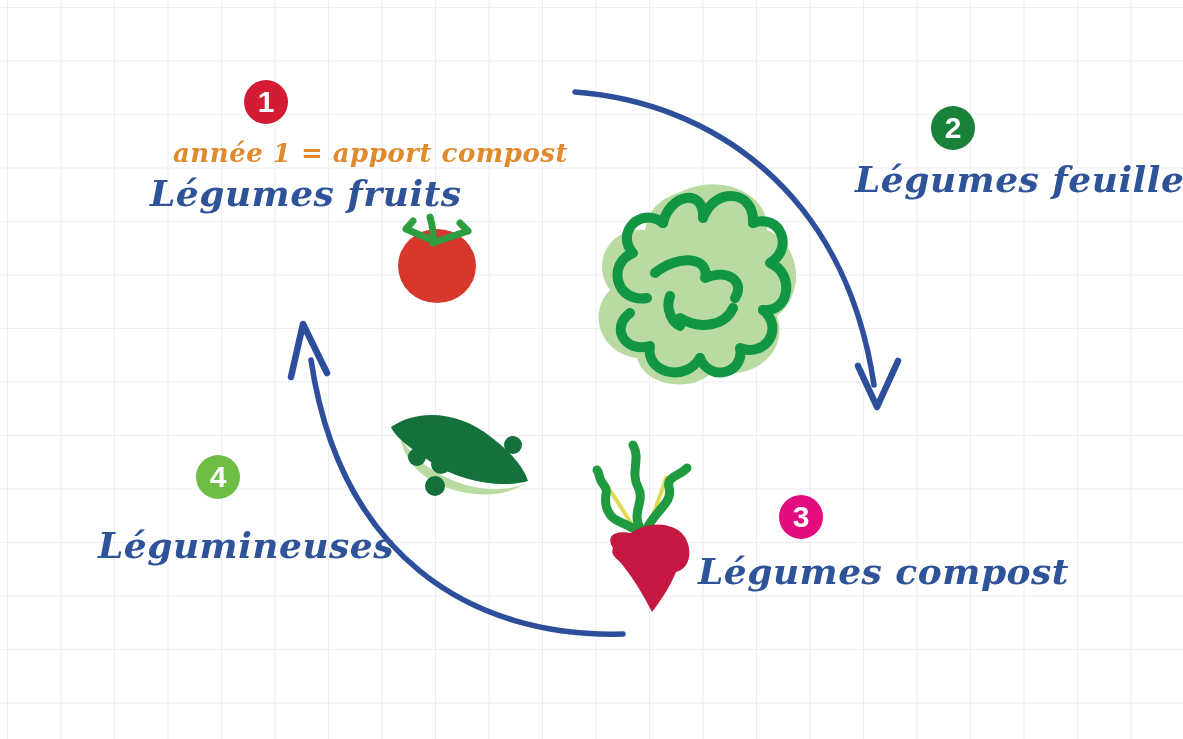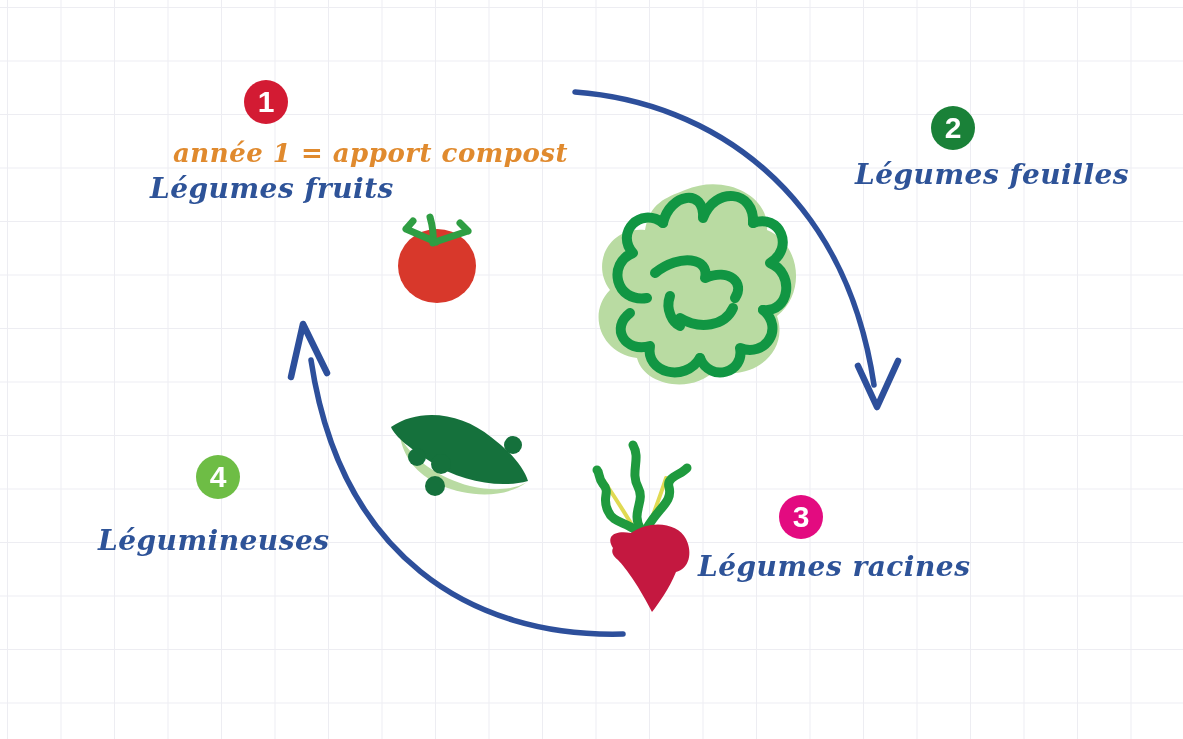--- a/index.html
+++ b/index.html
@@ -25,21 +25,21 @@
     display:flex;align-items:center;justify-content:center;
     color:#ffffff;font-family:"Liberation Sans", sans-serif;
     font-size:30px;font-weight:bold;line-height:1;
   }
   .script-label{
     position:absolute;white-space:nowrap;
     font-family:"DejaVu Serif", serif;
     font-style:italic;font-weight:700;
     letter-spacing:0.5px;
   }
-  .label-main{font-size:28px;}
+  .label-main{font-size:36px;}
   .label-note{font-size:26px;}
 </style>
 </head>
 <body>
 
 <div class="stage-canvas">
 
   <svg class="svg-layer" viewBox="0 0 1183 739">
 
     <g>
@@ -117,17 +117,17 @@
   <div class="badge" style="left: 196px; top: 455px; background: rgb(110, 189, 69);">
     <span>4</span>
   </div>
 
   <div class="script-label label-note" style="left: 129px; top: 138px; color: rgb(224, 138, 46); margin-left: 44px;">année 1 = apport compost</div>
 
   <div class="script-label label-main" style="left: 150px; top: 172px; color: rgb(46, 83, 152);">Légumes fruits</div>
 
   <div class="script-label label-main" style="left: 855px; top: 158px; color: rgb(46, 83, 152);">Légumes feuilles</div>
 
-  <div class="script-label label-main" style="left: 698px; top: 550px; color: rgb(46, 83, 152);">Légumes racines</div>
+  <div class="script-label label-main" style="left: 698px; top: 550px; color: rgb(46, 83, 152);">Légumes compost</div>
 
   <div class="script-label label-main" style="left: 98px; top: 524px; color: rgb(46, 83, 152);">Légumineuses</div>
 
 </div>
 
 </body></html>

